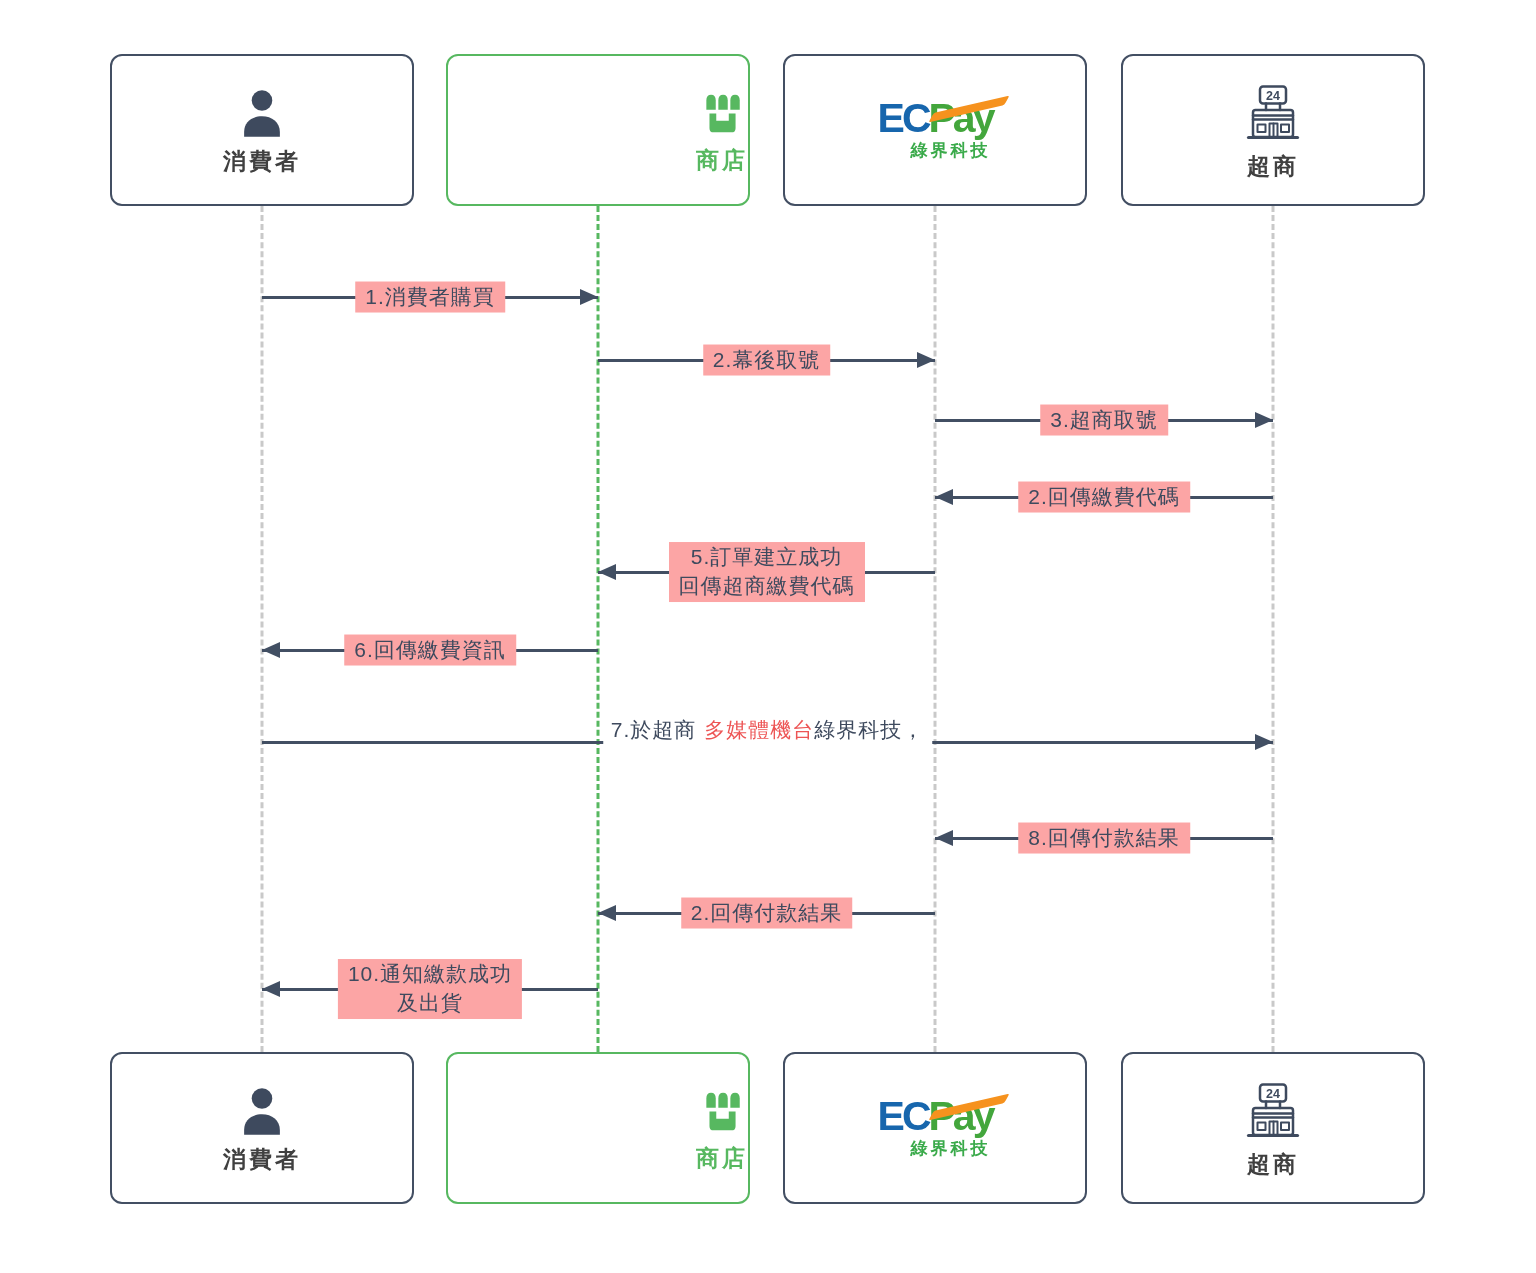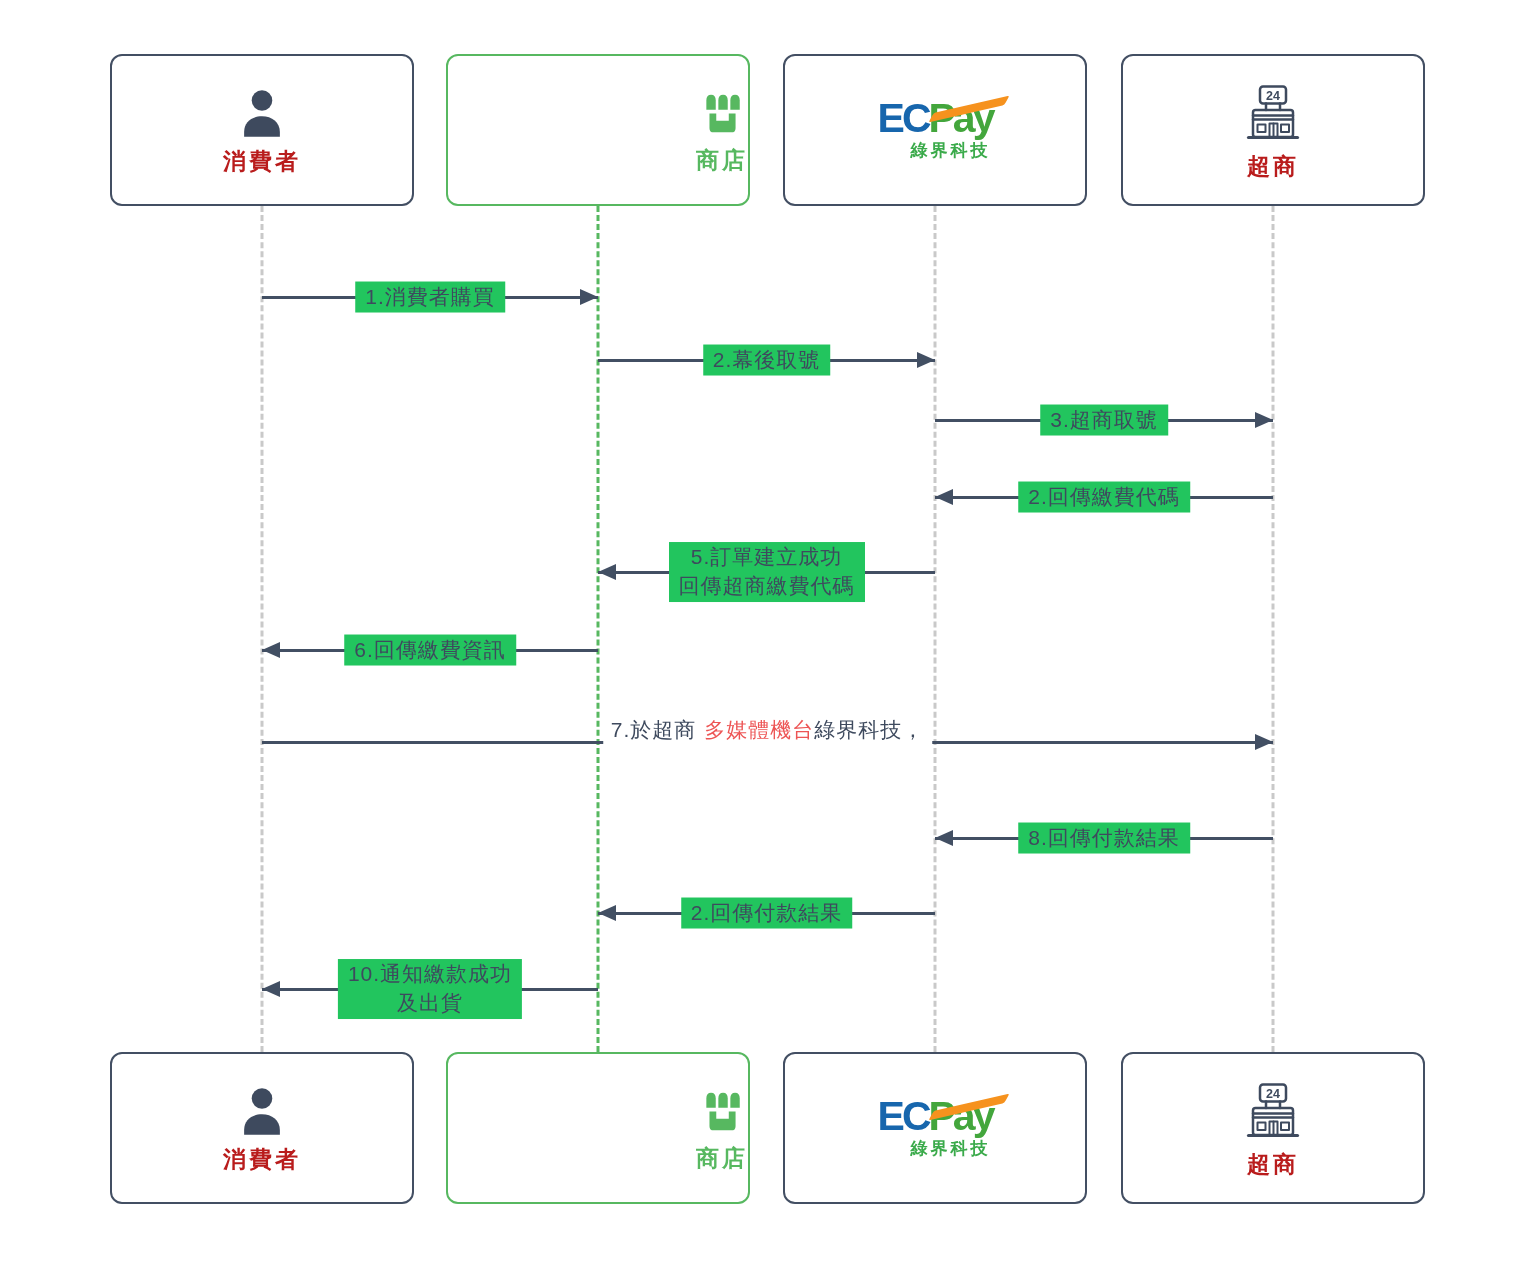--- a/index.html
+++ b/index.html
@@ -7,40 +7,40 @@
   .canvas{position:relative;width:1536px;height:1273px;background:#ffffff;overflow:hidden;}
 
   
   .lifeline{position:absolute;top:206px;height:846px;width:0;border-left:3px dashed #c9c9c9;transform:translateX(-1.5px);}
   .lifeline.green{border-left-color:#57b860;}
 
   
   .actor-box{position:absolute;width:304px;height:152px;background:#fff;border:2.5px solid #434f63;
              border-radius:12px;display:flex;flex-direction:column;align-items:center;justify-content:center;gap:12px;box-sizing:border-box;}
   .actor-box.green{border-color:#57b860;align-items:flex-end;}
-  .actor-label{font-size:23px;font-weight:bold;color:#b91c1c;letter-spacing:3px;line-height:1;}
+  .actor-label{font-size:23px;font-weight:bold;color:#404040;letter-spacing:3px;line-height:1;}
   .actor-label.green{color:#57b860;}
   .actor-icon{display:flex;align-items:center;justify-content:center;}
 
   
   .ecpay-logo{display:flex;flex-direction:column;align-items:center;}
   .ecpay-row{position:relative;font-weight:bold;font-size:41px;letter-spacing:-3px;line-height:1;}
   .ecpay-ec{color:#1766ad;}
   .ecpay-pay{color:#43a63c;}
   .ecpay-swoosh{position:absolute;right:-16px;top:7px;width:78px;height:8px;background:#f6921e;
                 transform:rotate(-13deg) skewX(-42deg);border-radius:2px;}
   .ecpay-sub{color:#3aaa4a;font-weight:bold;font-size:17px;letter-spacing:3px;align-self:flex-end;margin-top:0px;padding-right:2px;}
 
   
   .msg{position:absolute;height:0;}
   .msg-line{position:absolute;left:0;right:0;top:-1.5px;height:3px;background:#424f63;}
   .arrow-head{position:absolute;width:0;height:0;border-top:8px solid transparent;border-bottom:8px solid transparent;top:-8px;}
   .arrow-head.right{right:0;border-left:18px solid #424f63;}
   .arrow-head.left{left:0;border-right:18px solid #424f63;}
-  .msg-label{position:absolute;left:50%;top:0;transform:translate(-50%,-50%);background:#22c55e;
+  .msg-label{position:absolute;left:50%;top:0;transform:translate(-50%,-50%);background:#fca5a5;
              padding:1px 10px;white-space:nowrap;font-size:21px;color:#3e4a5e;text-align:center;line-height:1.38;letter-spacing:1px;}
   .msg-label .hl{color:#ed5555;margin-left:8px;}
   
   .msg-label.split{background:transparent;padding:0;top:-26px;transform:translateX(-50%);}
   .msg-label.split .row{background:#fff;display:table;margin:0 auto;padding:0 8px;}
 </style>
 </head>
 <body>
 
 <div class="canvas">

